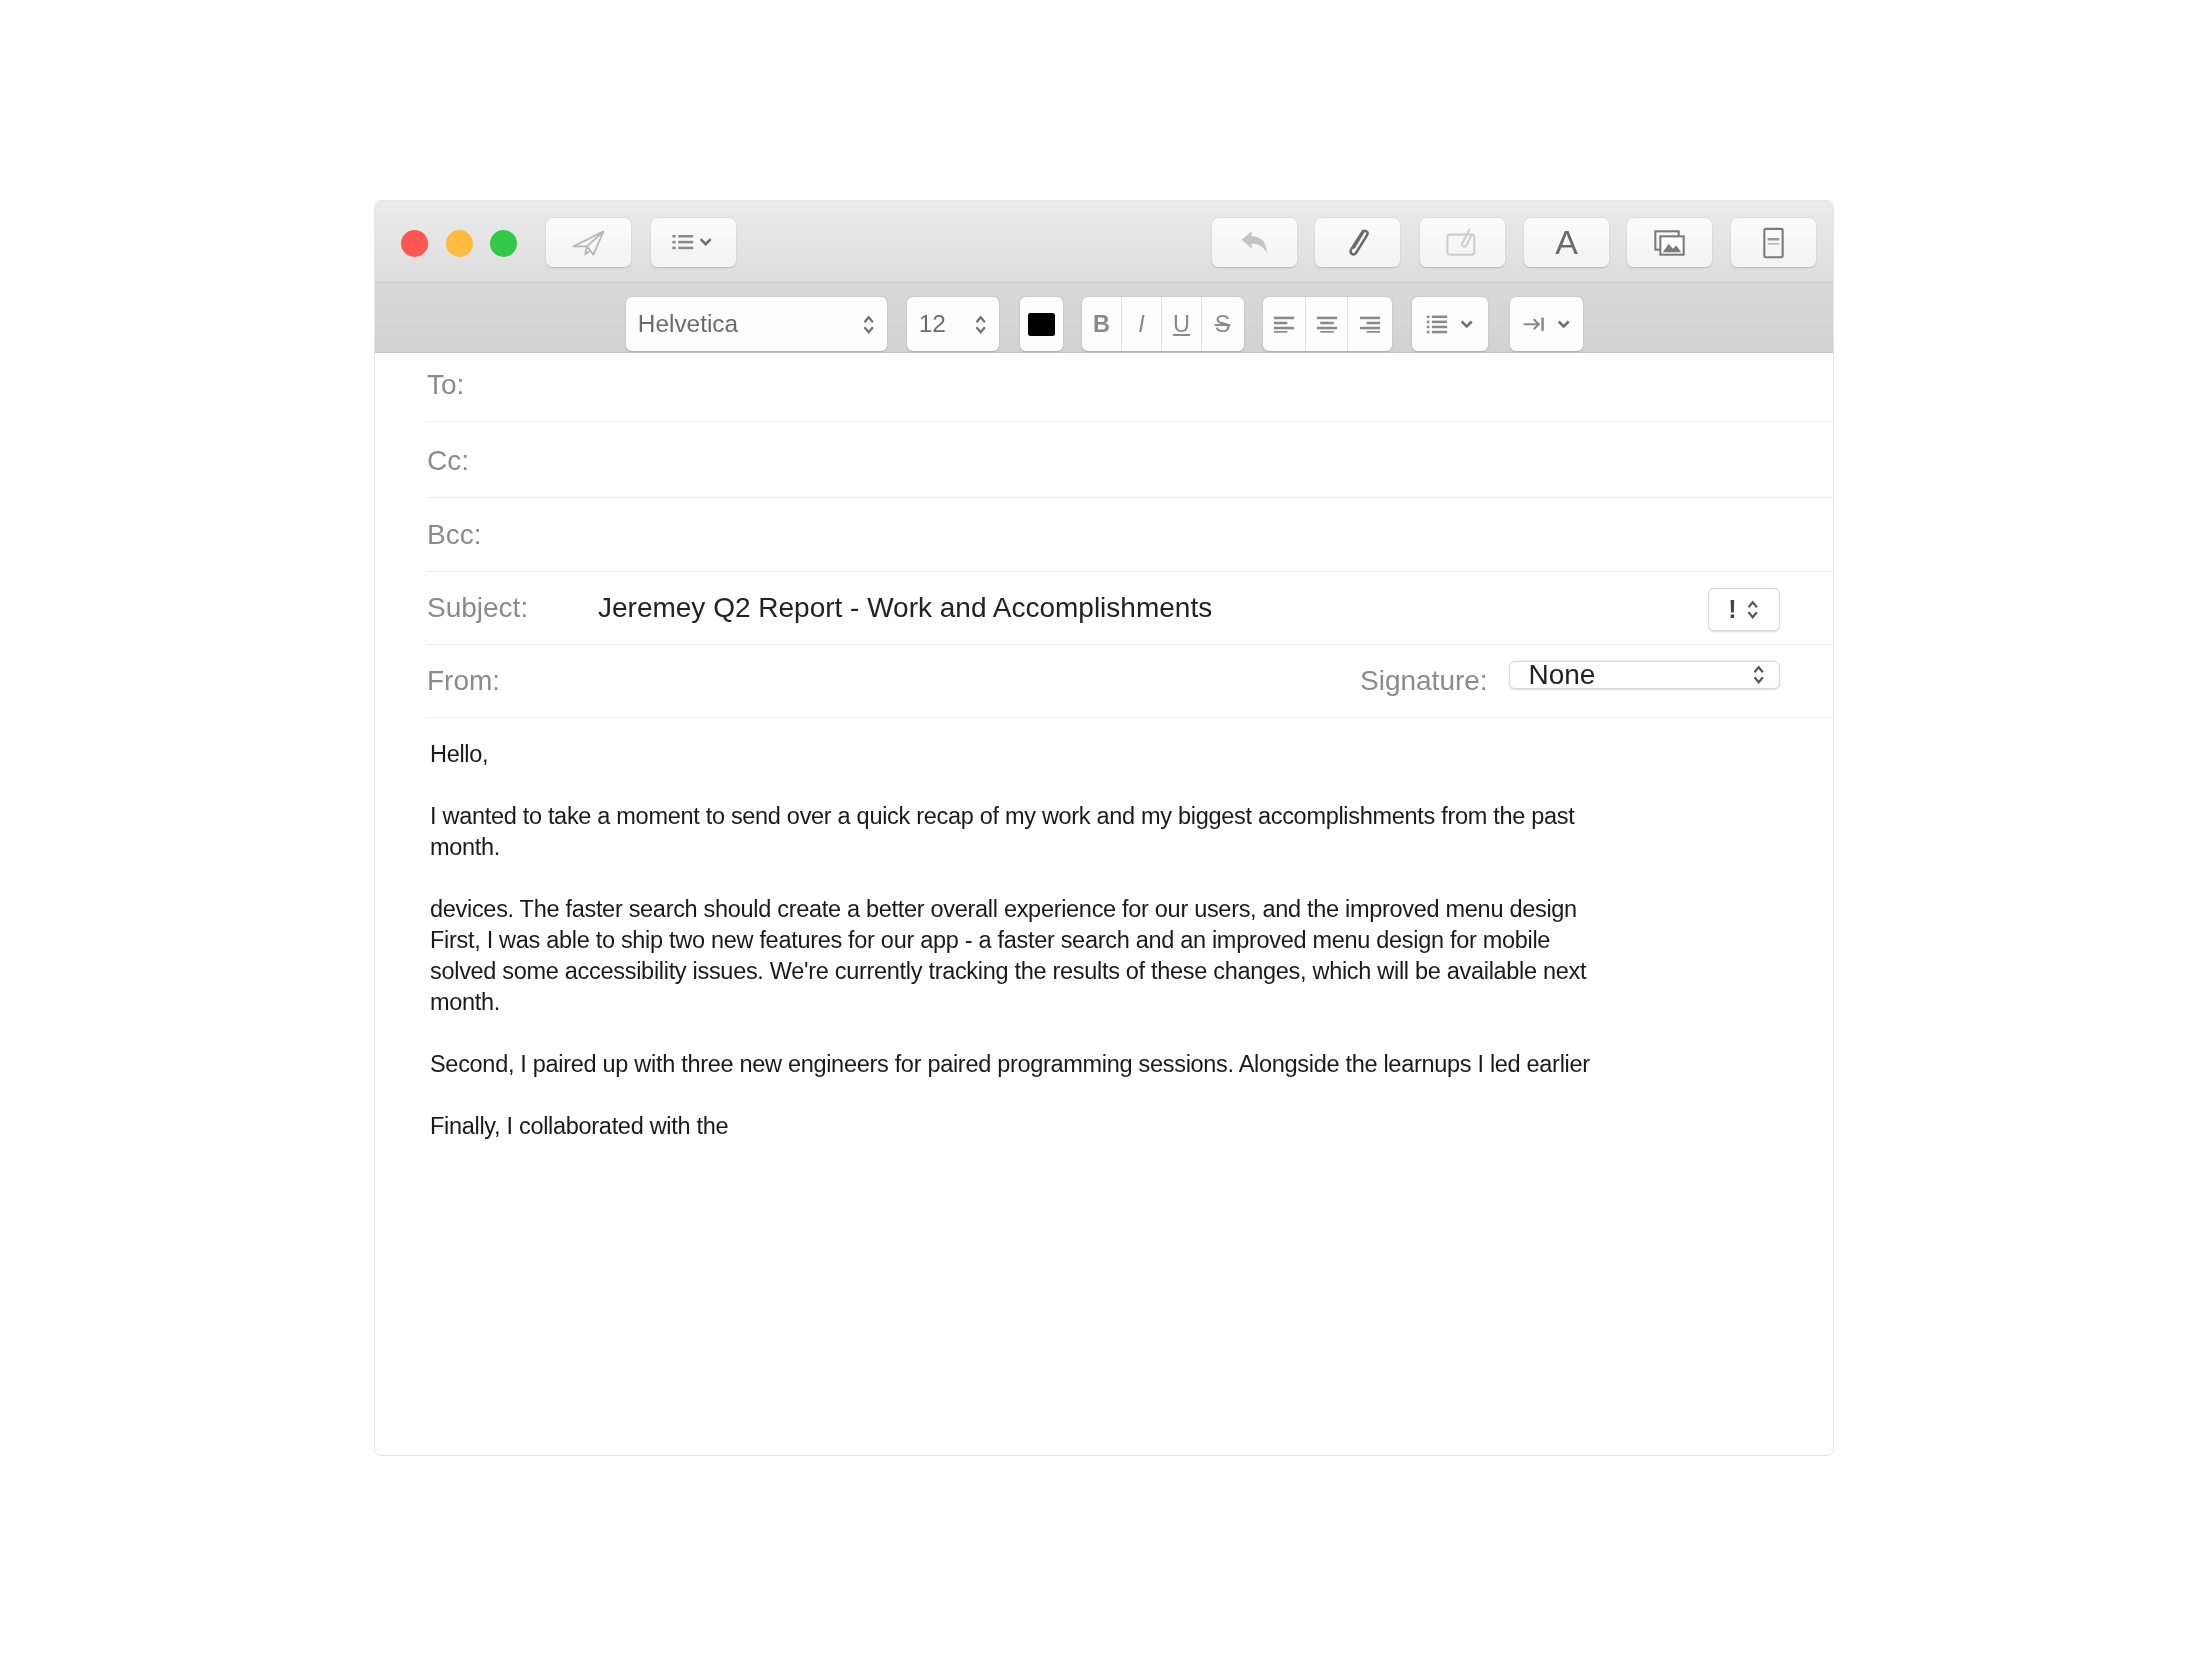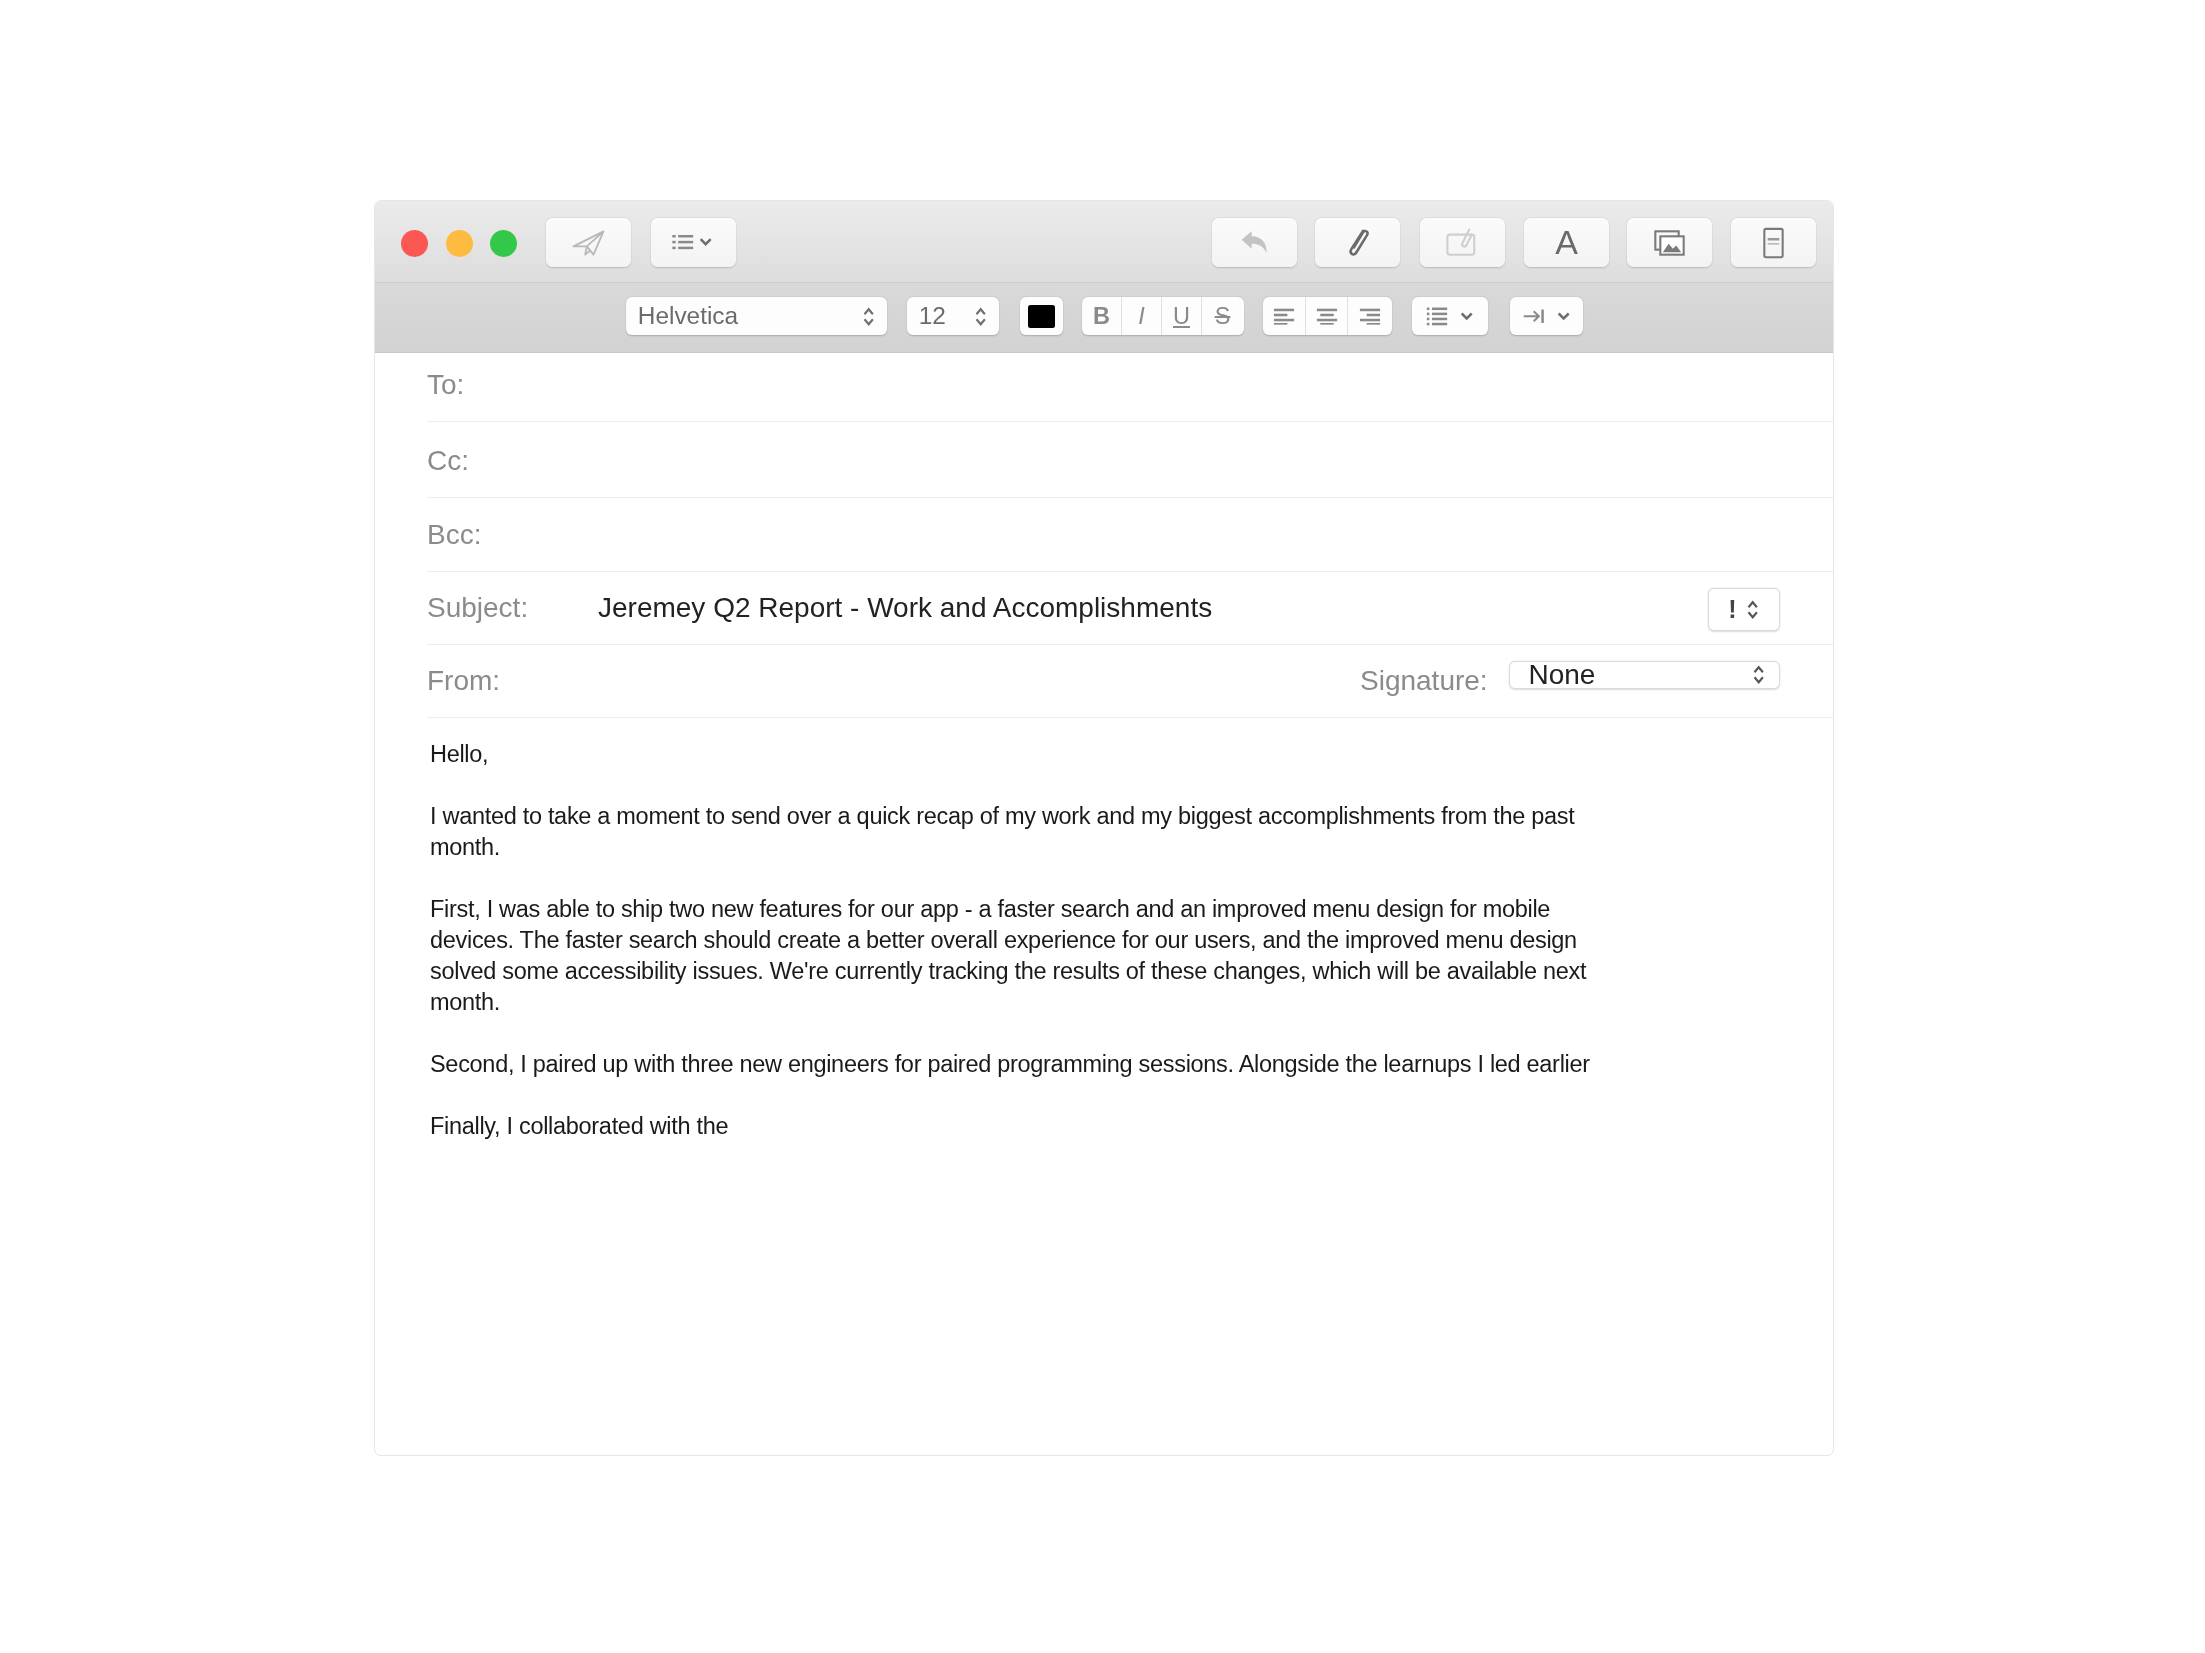--- a/index.html
+++ b/index.html
@@ -25,21 +25,21 @@
     position: absolute; top: 17px; height: 49px; width: 85px;
     background: linear-gradient(#fbfbfb, #f3f3f3); border-radius: 6.7px;
     box-shadow: 0 0.8px 1.7px rgba(0,0,0,0.18); display: flex; align-items: center; justify-content: center;
   }
   .tbtn svg { display: block; }
   .formatbar {
     position: absolute; left: 0; top: 82px; right: 0; height: 70px;
     background: linear-gradient(#d9d9d9, #d2d2d2); border-bottom: 1.7px solid #c9c9c9; box-sizing: border-box;
   }
   .fctl {
-    position: absolute; top: 14.3px; height: 38px; background: #fdfdfd; border-radius: 5.9px;
+    position: absolute; top: 14.3px; height: 54px; background: #fdfdfd; border-radius: 5.9px;
     box-shadow: 0 0.8px 1.7px rgba(0,0,0,0.2); box-sizing: border-box; display: flex; align-items: center;
   }
   .fctl .txt { font-size: 24.4px; color: #6b6b6b; padding-left: 11.8px; flex: 1; white-space: nowrap; }
   .stepper { width: 13.4px; height: 23.5px; margin-right: 11.8px; }
   .seg { height: 100%; display: flex; align-items: center; justify-content: center; border-right: 0.8px solid #e0e0e0; box-sizing: border-box; color: #8a8a8a; font-size: 23.5px; }
   .seg:last-child { border-right: none; }
   .hdr-row {
     position: absolute; left: 52px; right: 0; height: 73px; border-bottom: 1.7px solid #ededed; box-sizing: border-box;
   }
   .hdr-label { position: absolute; left: 0; top: 20px; font-size: 28px; color: #8b8b8b; white-space: nowrap; }
@@ -239,22 +239,22 @@
     <div>
       <div class="line">Hello,</div>
     </div>
     <div class="gap"></div>
     <div>
       <div class="line">I wanted to take a moment to send over a quick recap of my work and my biggest accomplishments from the past</div>
       <div class="line">month.</div>
     </div>
     <div class="gap"></div>
     <div>
+      <div class="line">devices. The faster search should create a better overall experience for our users, and the improved menu design</div>
       <div class="line">First, I was able to ship two new features for our app - a faster search and an improved menu design for mobile</div>
-      <div class="line">devices. The faster search should create a better overall experience for our users, and the improved menu design</div>
       <div class="line">solved some accessibility issues. We're currently tracking the results of these changes, which will be available next</div>
       <div class="line">month.</div>
     </div>
     <div class="gap"></div>
     <div>
       <div class="line">Second, I paired up with three new engineers for paired programming sessions. Alongside the learnups I led earlier</div>
     </div>
     <div class="gap"></div>
     <div>
       <div class="line">Finally, I collaborated with the</div>

